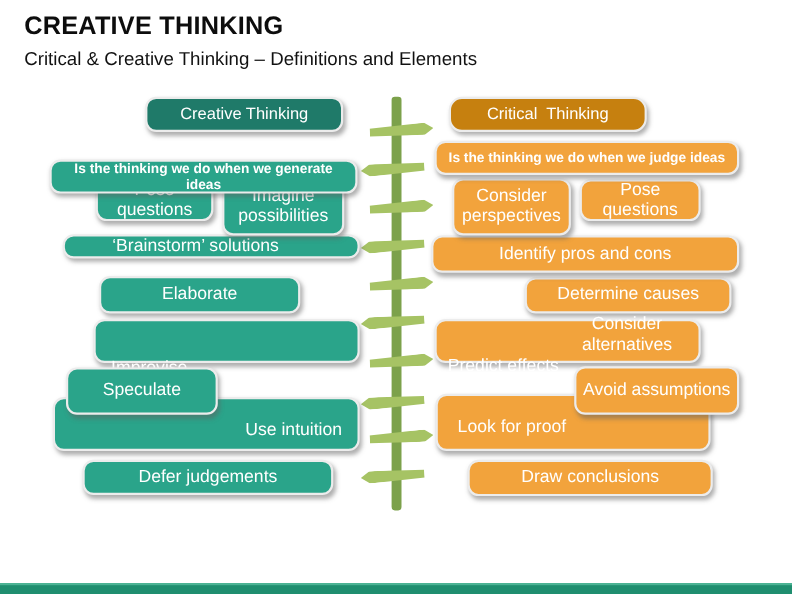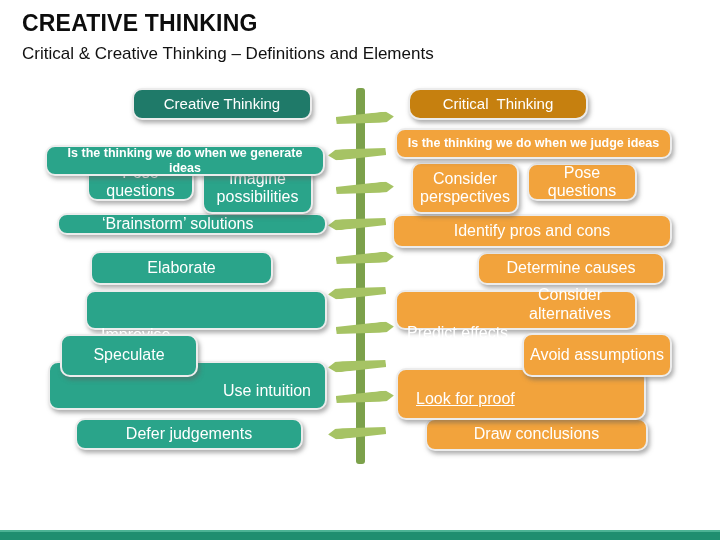--- a/index.html
+++ b/index.html
@@ -98,16 +98,16 @@
 <div class="box orange def" style="left:395px;top:128px;width:277px;height:31px;">Is the thinking we do when we judge ideas</div>
 <div class="box orange z2" style="left:411px;top:162px;width:108px;height:52px;">Consider perspectives</div>
 <div class="box orange z2" style="left:527px;top:163px;width:110px;height:38px;">Pose questions</div>
 <div class="box orange z1" style="left:392px;top:214px;width:280px;height:34px;">Identify pros and cons</div>
 <div class="box orange" style="left:477px;top:252px;width:188px;height:33px;">Determine causes</div>
 <div class="box orange dual" style="left:395px;top:290px;width:242px;height:40px;">
   <span class="tl" style="left:10px;top:4px;">Predict effects</span>
   <span class="bc">Consider alternatives</span>
 </div>
 <div class="box orange z2" style="left:522px;top:333px;width:150px;height:44px;">Avoid assumptions</div>
-<div class="box orange z1 anchor-bl" style="left:396px;top:368px;width:250px;height:52px;text-decoration:underline;">Look for proof</div>
+<div class="box orange z1 anchor-bl" style="left:396px;top:358px;width:250px;height:52px;">Look for proof</div>
 <div class="box orange" style="left:425px;top:418px;width:223px;height:33px;">Draw conclusions</div>
 
 <div id="footer"></div>
 
 </body></html>

